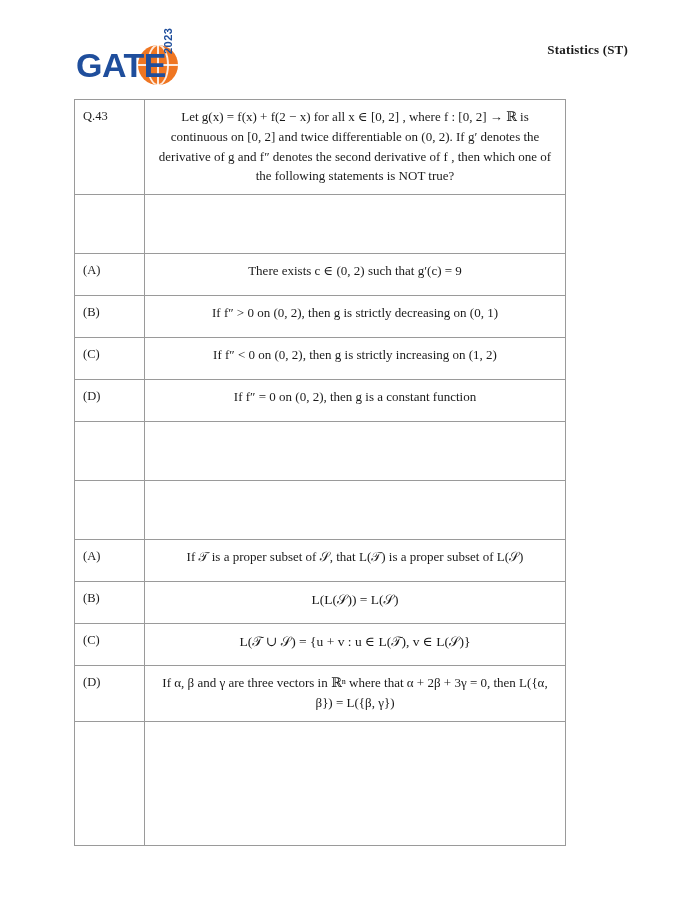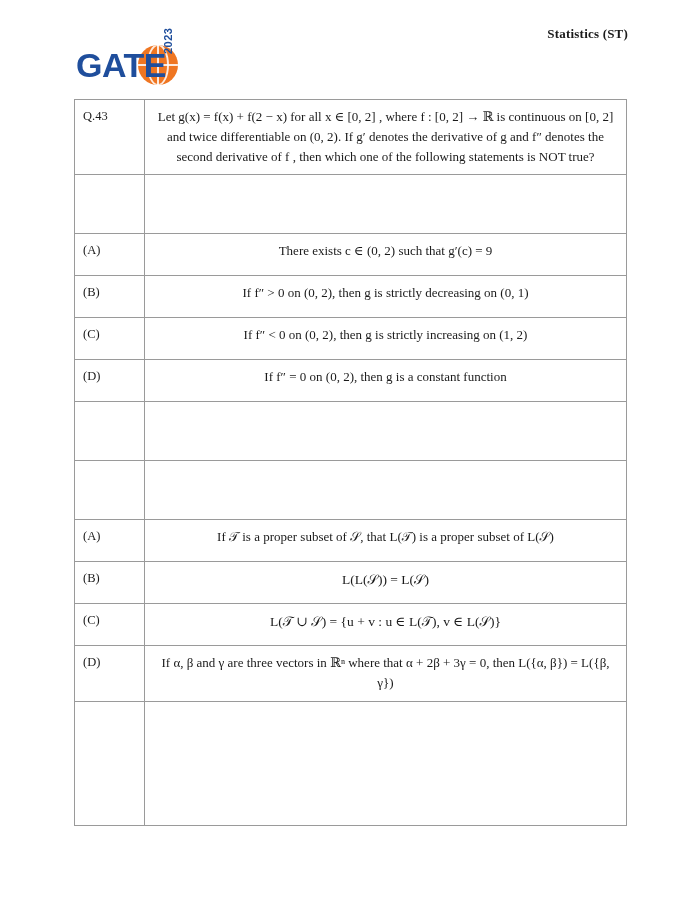--- a/index.html
+++ b/index.html
@@ -96,34 +96,34 @@
     transform: rotate(-90deg);
     transform-origin: left top;
     letter-spacing: 0.5px;
     z-index: 4;
     white-space: nowrap;
   }
 
   .paper-title {
     position: absolute;
     right: 72px;
-    top: 26px;
+    top: 42px;
     font-family: "Liberation Serif", serif;
     font-weight: bold;
     font-size: 13px;
     color: #1a1a1a;
     letter-spacing: 0.2px;
   }
 
   
   .qtable {
     position: absolute;
     left: 74px;
     top: 99px;
-    width: 553px;
+    width: 492px;
     border-collapse: collapse;
     table-layout: fixed;
   }
   .qtable td {
     border: 1px solid #9a9a9a;
     vertical-align: top;
     padding: 7px 9px 8px 9px;
   }
   .col-label {
     width: 52px;

